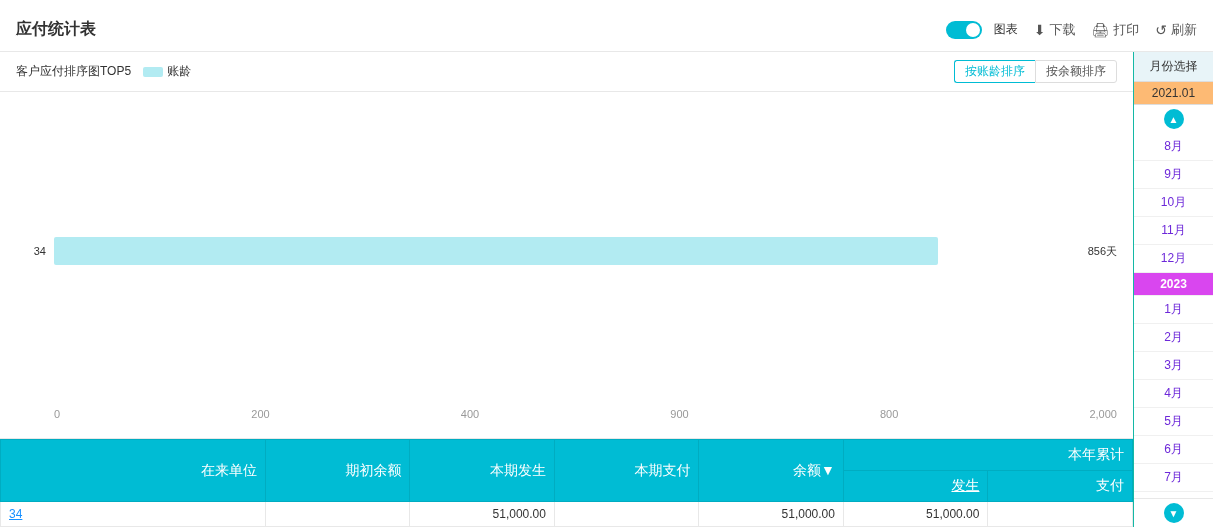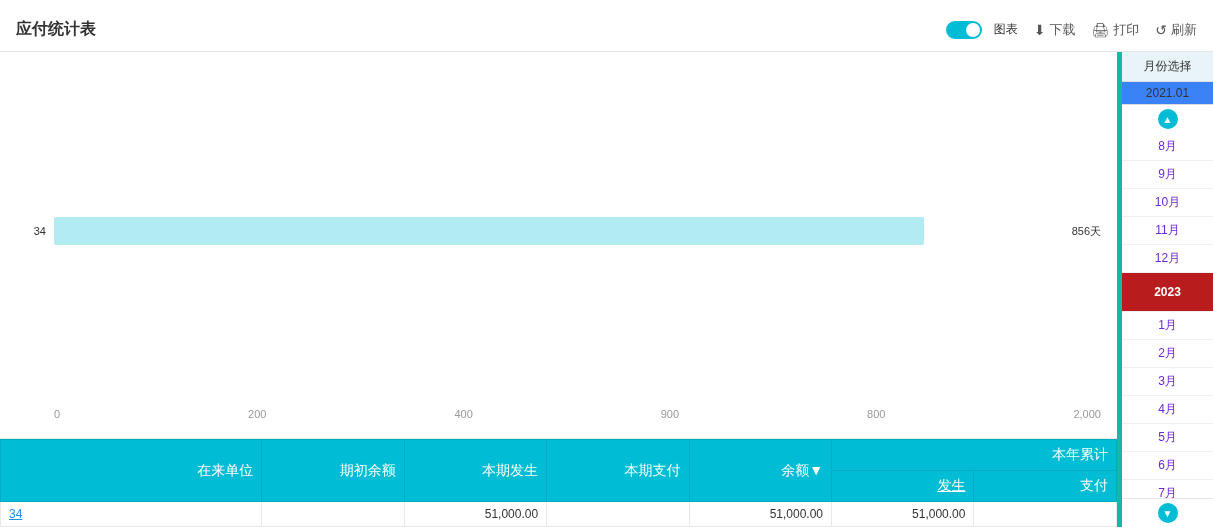--- a/index.html
+++ b/index.html
@@ -47,28 +47,28 @@
     
     .table-section { border-top: 1px solid #e8e8e8; }
     .data-table { width: 100%; border-collapse: collapse; }
     .data-table th { background: #00bcd4; color: #fff; text-align: right; padding: 6px 8px; font-size: 14px; font-weight: normal; border: 1px solid #00acc1; }
     .data-table td { padding: 5px 8px; font-size: 12px; border: 1px solid #e8e8e8; text-align: right; }
     .data-table td:first-child { text-align: left; color: #1890ff; text-decoration: underline; cursor: pointer; }
     .table-header-group { background: #00bcd4; }
     .sub-header { background: #00bcd4; color: #fff; }
 
     
-    .right-panel { width: 96px; border-left: 5px solid #14b8a6; background: #fff; display: flex; flex-direction: column; overflow: hidden; }
+    .right-panel { width: 80px; border-left: 1px solid #14b8a6; background: #fff; display: flex; flex-direction: column; overflow: hidden; }
     .panel-header { background: #e8f4f8; padding: 6px 4px; text-align: center; font-size: 12px; color: #333; border-bottom: 1px solid #ddd; }
-    .panel-year-val { background: #3b82f6; padding: 4px 4px; text-align: center; font-size: 12px; color: #333; border-bottom: 1px solid #ddd; }
+    .panel-year-val { background: #fdba74; padding: 4px 4px; text-align: center; font-size: 12px; color: #333; border-bottom: 1px solid #ddd; }
     .panel-nav { display: flex; justify-content: center; padding: 4px; cursor: pointer; }
     .nav-arrow { width: 20px; height: 20px; background: #00bcd4; border-radius: 50%; display: flex; align-items: center; justify-content: center; color: #fff; font-size: 10px; cursor: pointer; }
     .month-list { flex: 1; overflow-y: auto; }
     .month-item { padding: 5px 8px; text-align: center; font-size: 12px; color: #6d28d9; cursor: pointer; border-bottom: 1px solid #f0f0f0; }
-    .month-item.year-label { background: #b91c1c; color: #fff; font-weight: bold; padding: 12px 8px; }
+    .month-item.year-label { background: #d946ef; color: #fff; font-weight: bold; padding: 4px 8px; }
     .panel-nav-bottom { display: flex; justify-content: center; padding: 4px; border-top: 1px solid #e8e8e8; }
   </style>
 </head>
 <body>
 
 <div class="app-container">
 
   <div class="header">
     <span class="header-title">应付统计表</span>
     <div class="header-actions">
@@ -89,20 +89,33 @@
       <div class="action-btn">
         <span class="action-icon">↺</span>
         <span>刷新</span>
       </div>
     </div>
   </div>
 
   <div class="main-content">
     <div class="chart-section">
 
+      <div class="chart-top">
+        <div class="chart-legend">
+          <span>客户应付排序图TOP5</span>
+          <div class="legend-item">
+            <div class="legend-color" style="background:#b2ebf2;"></div>
+            <span>账龄</span>
+          </div>
+        </div>
+        <div class="sort-buttons">
+          <button class="sort-btn active">按账龄排序</button>
+          <button class="sort-btn">按余额排序</button>
+        </div>
+      </div>
 
       <div class="chart-body">
         <div style="height: calc(100% - 24px); display: flex; flex-direction: column; justify-content: center; padding: 10px 0;">
           <div class="bar-row">
             <div class="bar-label">34</div>
             <div class="bar-container">
               <div class="bar-fill" style="width: 86%;">
               </div>
             </div>
             <span class="bar-end-label">856天</span>

